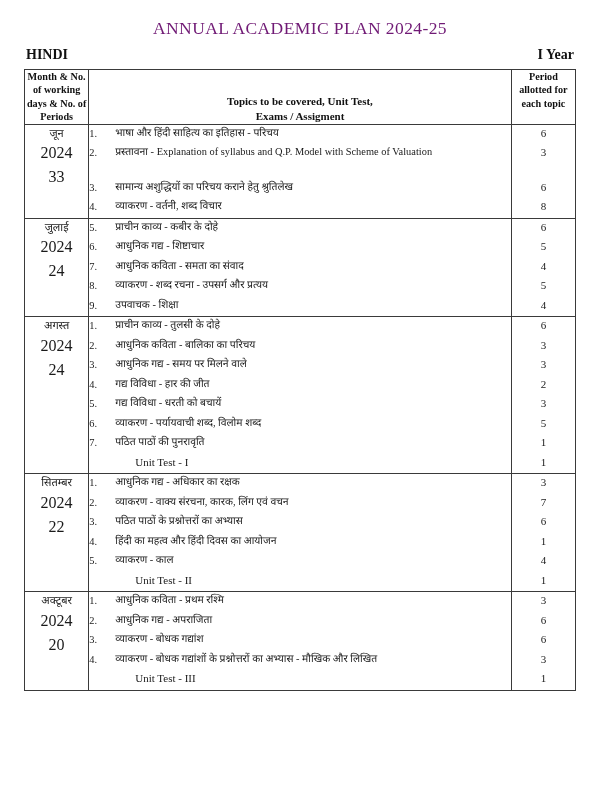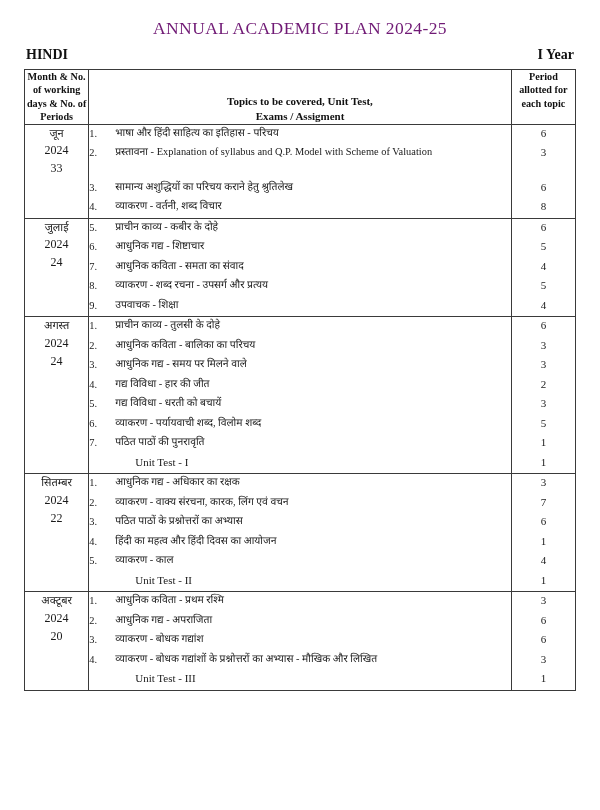--- a/index.html
+++ b/index.html
@@ -74,21 +74,21 @@
     padding: 4px 2px;
     color: #1a1a1a;
   }
   .month-name {
     display: block;
     font-family: Liberation Sans, sans-serif;
     font-size: 11px;
   }
   .month-year, .month-days {
     display: block;
-    font-size: 12px;
+    font-size: 16px;
   }
   .topics-cell {
     padding: 5px 6px 5px 8px;
   }
   ol.topic-list {
     list-style: none;
     margin: 0;
     padding: 0;
   }
   ol.topic-list li {

